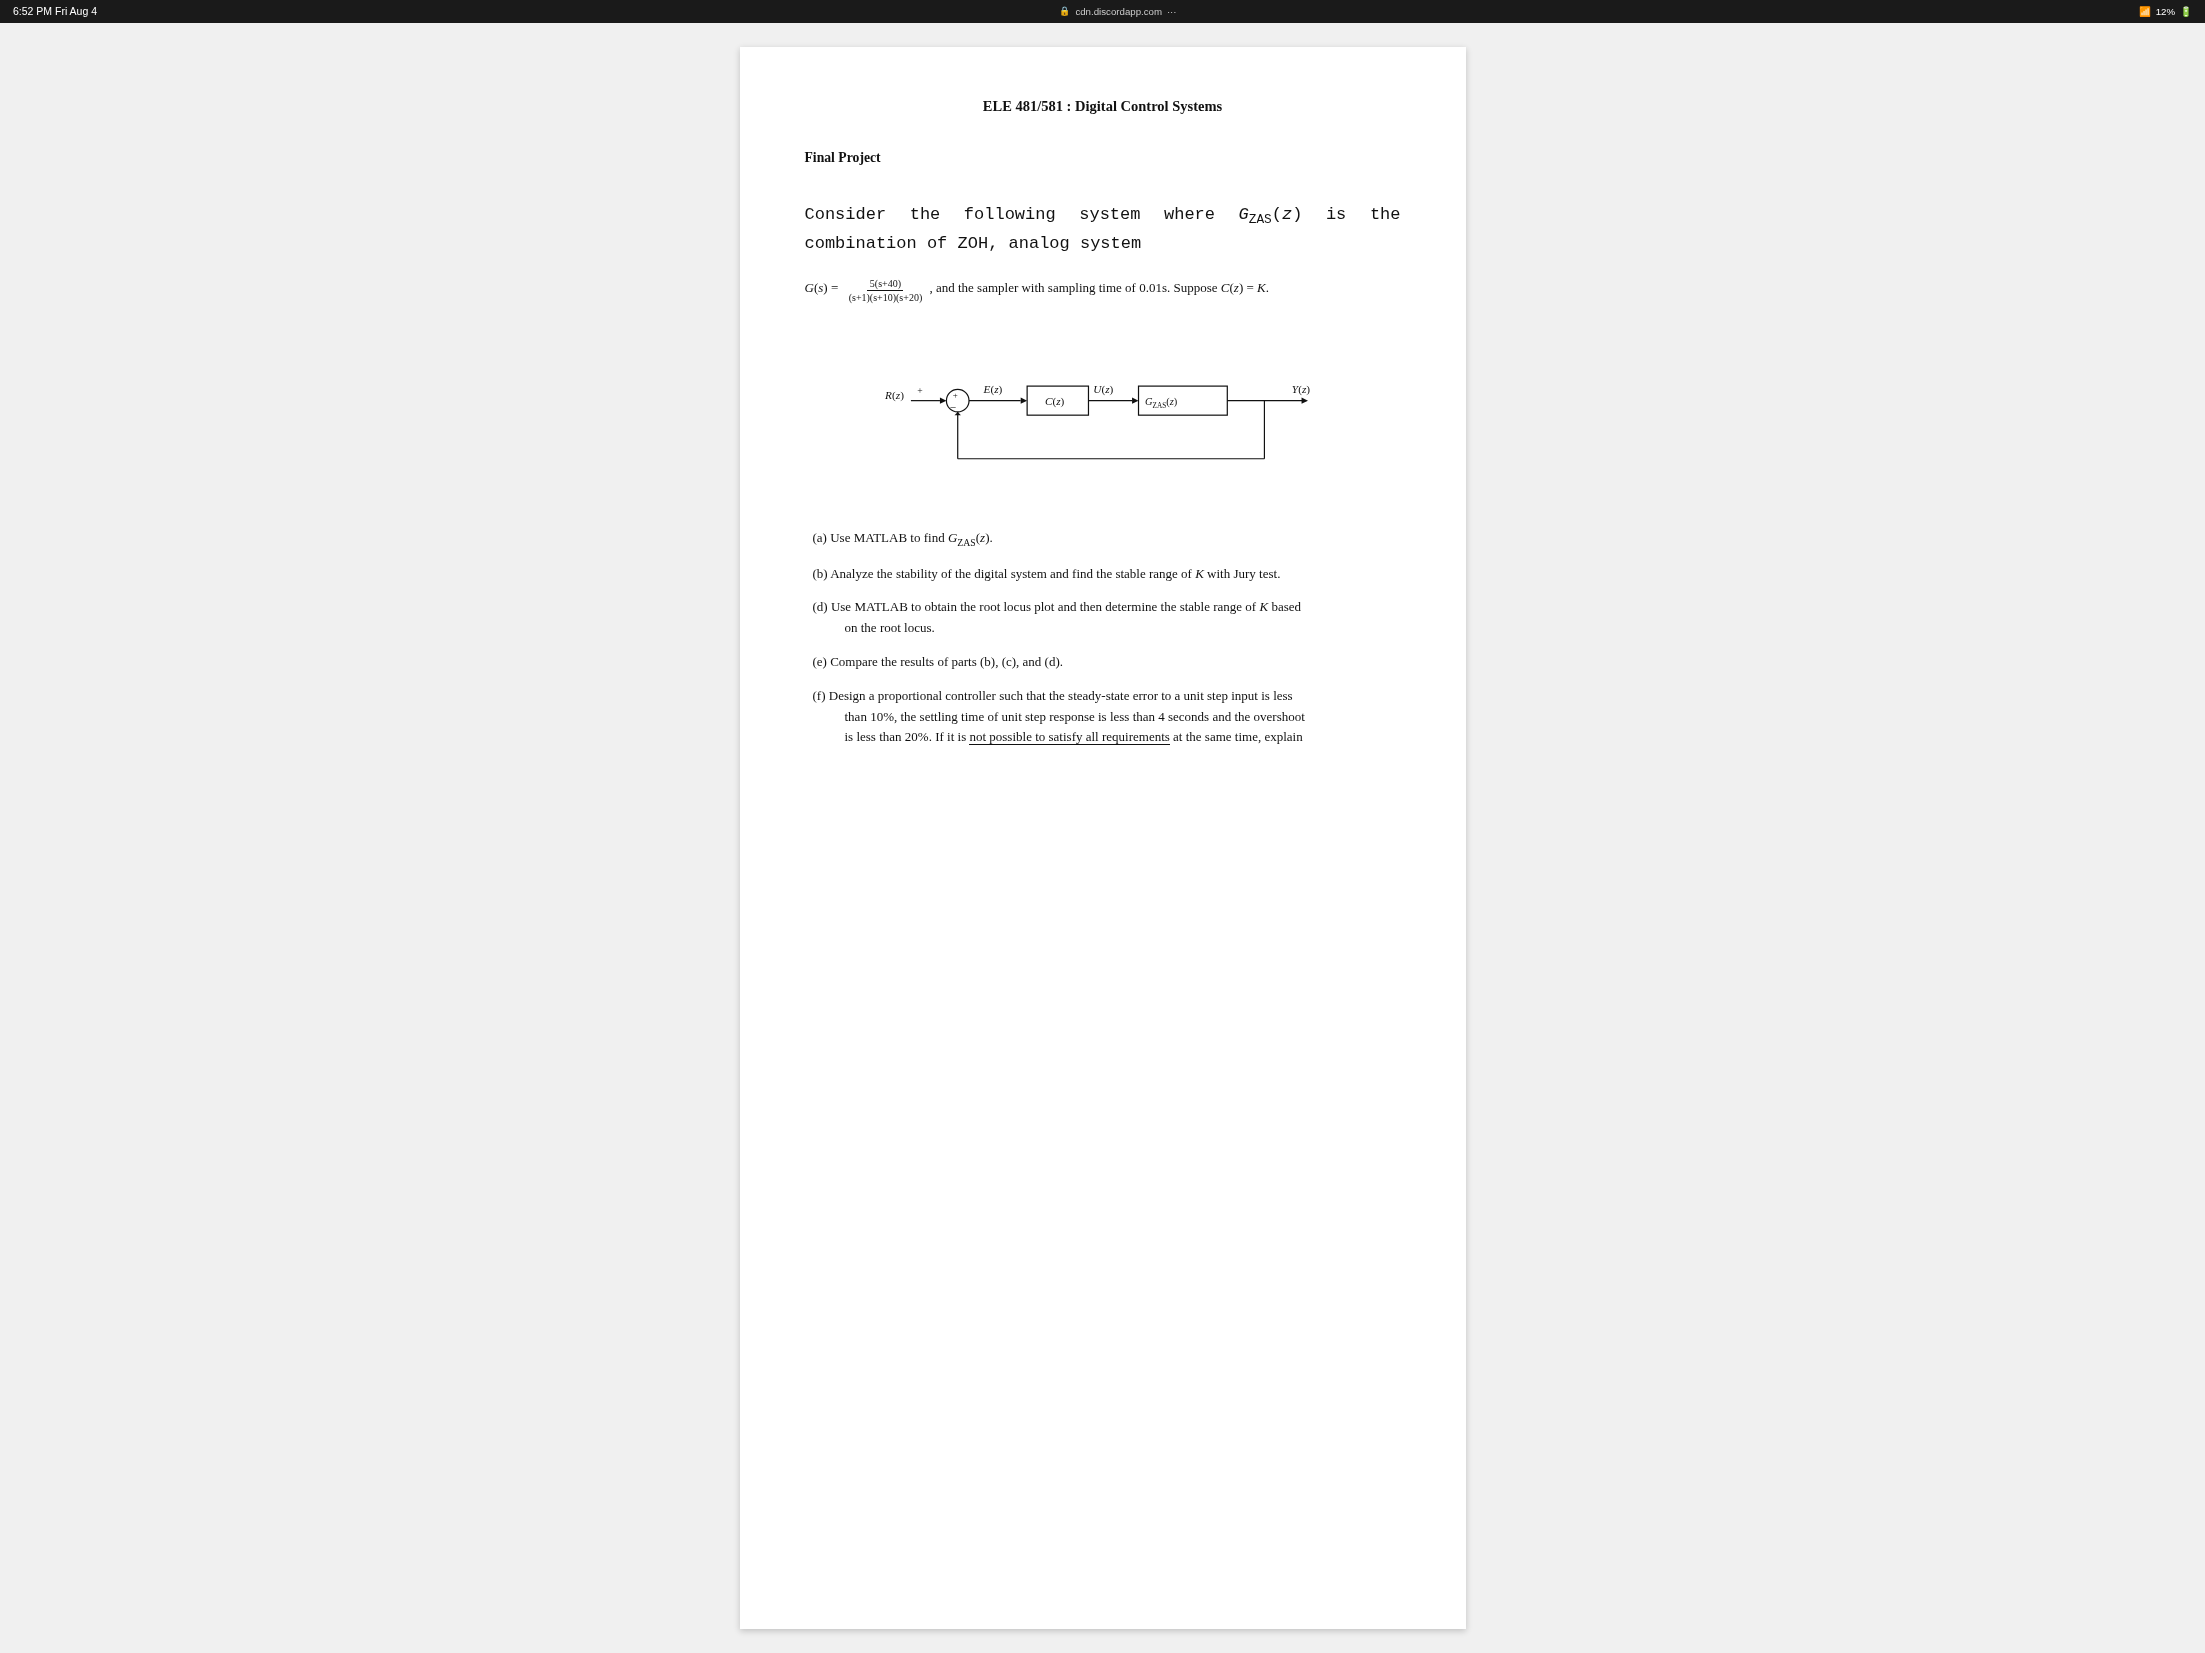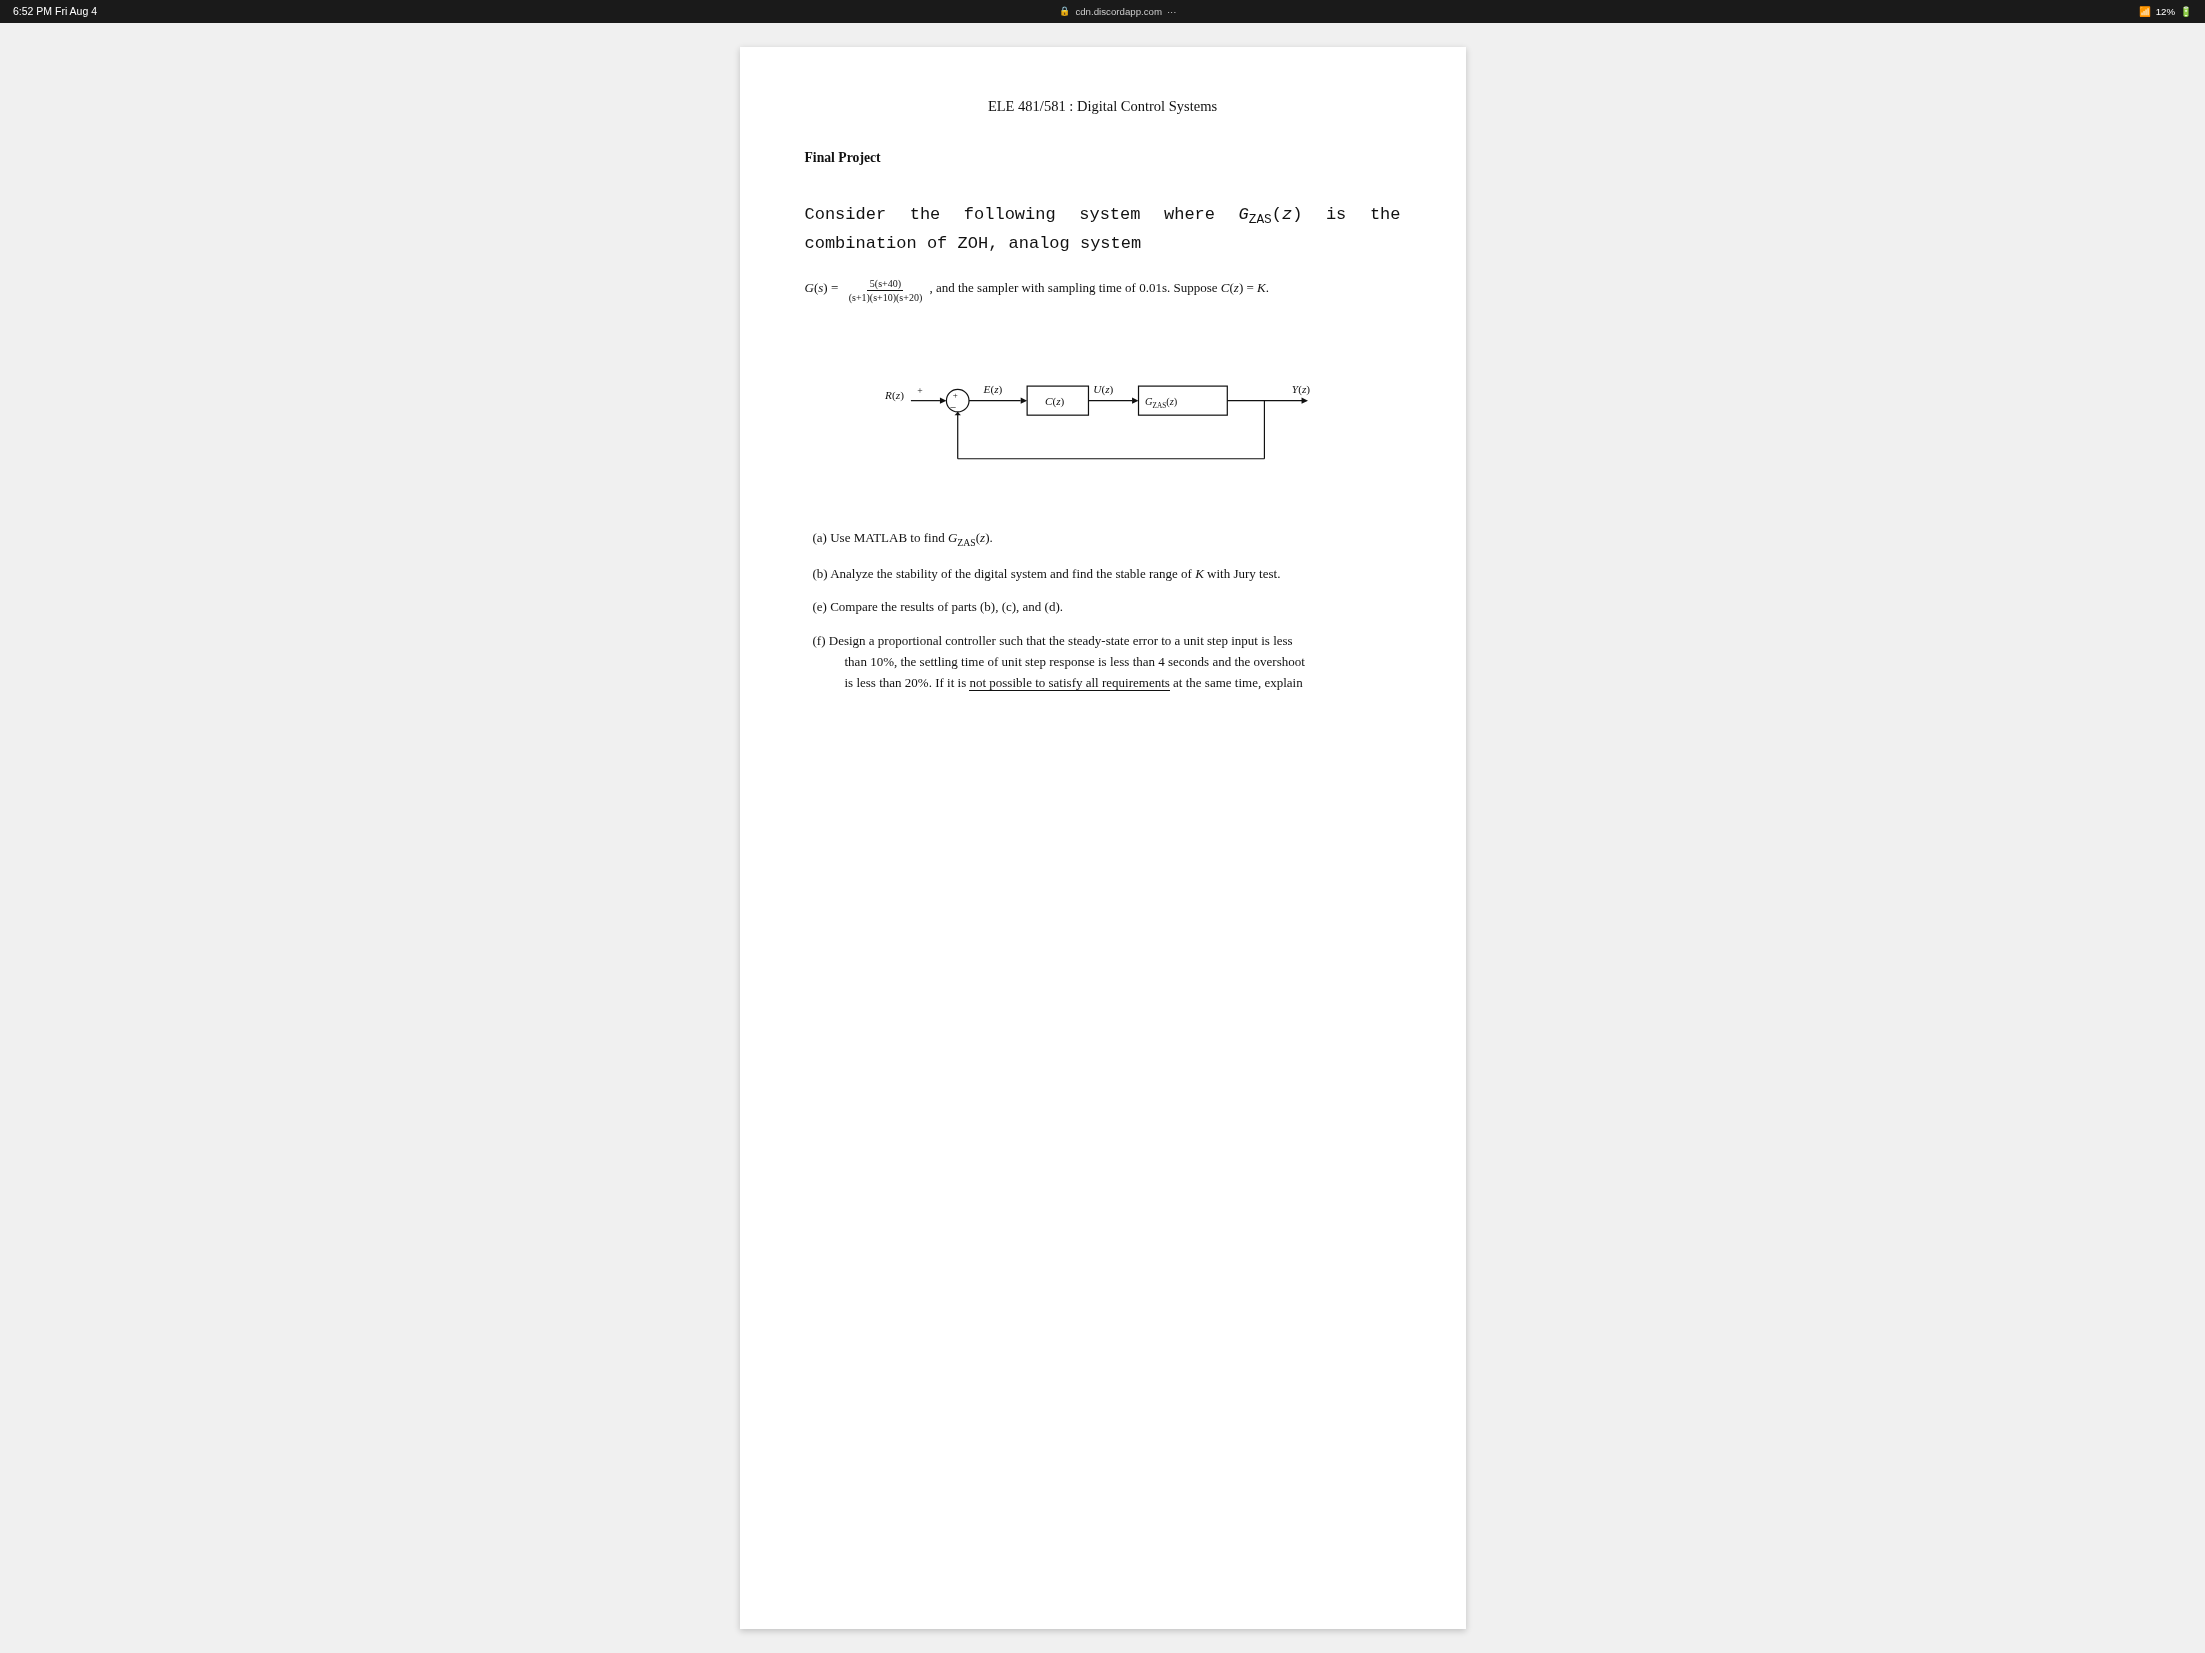--- a/index.html
+++ b/index.html
@@ -64,21 +64,21 @@
       padding: 48px 65px;
       box-shadow: 0 1.6px 6.5px rgba(0,0,0,0.2);
       font-size: 13px;
       line-height: 1.6;
       color: #111;
     }
 
     .doc-title {
       text-align: center;
       font-size: 14.5px;
-      font-weight: normal;
+      font-weight: bold;
       margin-bottom: 29px;
       font-family: 'Times New Roman', Times, serif;
     }
 
     .doc-subtitle {
       font-size: 13.7px;
       font-weight: bold;
       margin-bottom: 32px;
       font-family: 'Times New Roman', Times, serif;
     }
@@ -236,20 +236,23 @@
 
       <li>
         <span>(a) Use MATLAB to find <em>G</em><sub>ZAS</sub>(<em>z</em>).</span>
       </li>
 
       <li>
         <span>(b) Analyze the stability of the digital system and find the stable range of <em>K</em> with Jury test.</span>
       </li>
 
 
+      <li>
+        <span>(d) Use MATLAB to obtain the root locus plot and then determine the stable range of <em>K</em> based<br><span style="display:inline-block; width:32px;"></span>on the root locus.</span>
+      </li>
 
       <li>
         <span>(e) Compare the results of parts (b), (c), and (d).</span>
       </li>
 
       <li>
         <span>(f) Design a proportional controller such that the steady-state error to a unit step input is less<br><span style="display:inline-block; width:32px;"></span>than 10%, the settling time of unit step response is less than 4 seconds and the overshoot<br><span style="display:inline-block; width:32px;"></span>is less than 20%. If it is <span style="border-bottom: 1.6px solid #111;">not possible to satisfy all requirements</span> at the same time, explain</span>
       </li>
 
     </ul>

